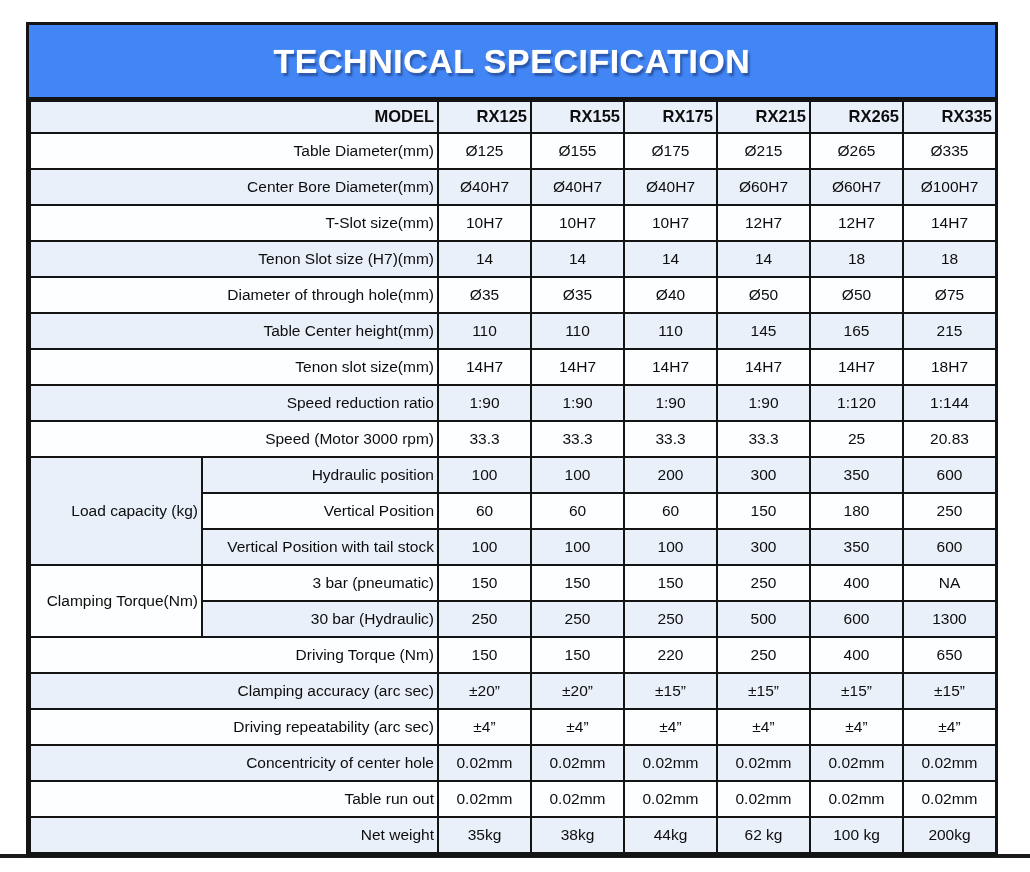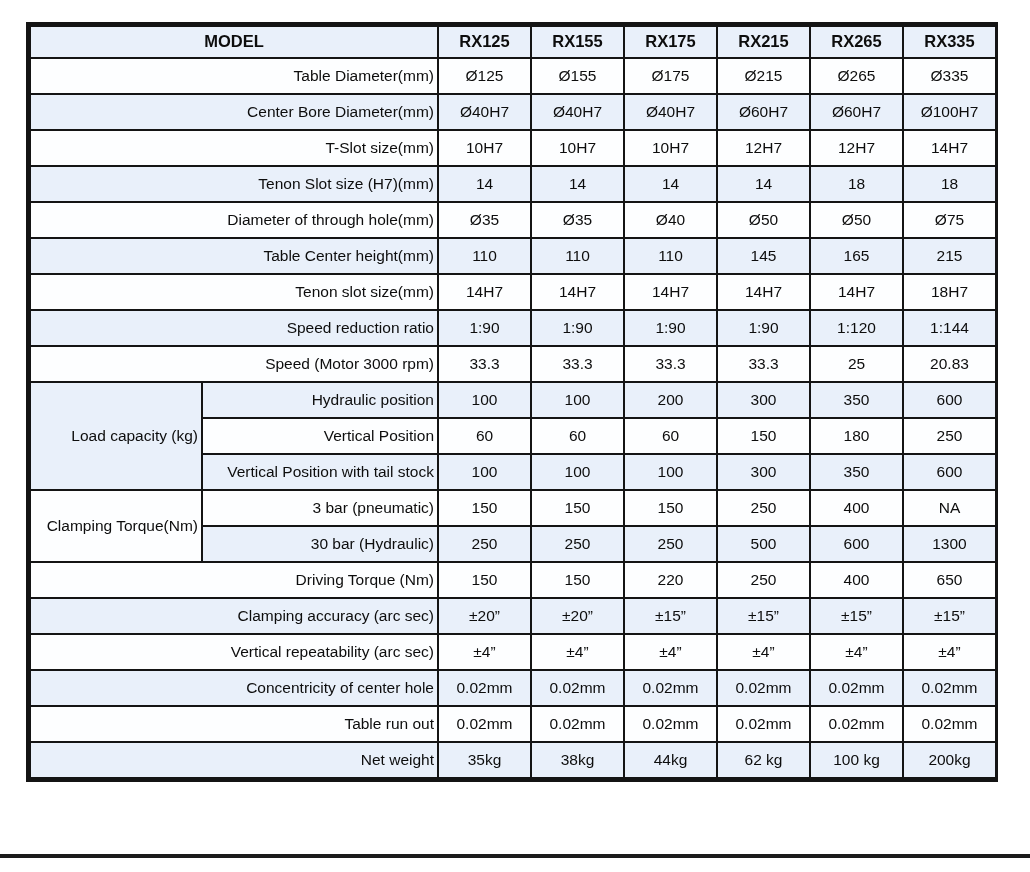--- a/index.html
+++ b/index.html
@@ -25,33 +25,36 @@
     text-shadow:2px 3px 2px rgba(27,62,130,.65), 0 0 1px rgba(255,255,255,.8);
   }
   table.spec-grid{
     border-collapse:collapse;width:100%;table-layout:fixed;
   }
   .spec-grid th,.spec-grid td{
     border:2px solid #141414;height:34px;padding:0 3px;
     font-size:15.5px;line-height:1.05;overflow:hidden;
   }
   .spec-grid thead th{
-    font-weight:bold;font-size:16.5px;text-align:center;height:30px;
+    font-weight:bold;font-size:16.5px;text-align:right;height:30px;
   }
   td.lbl{text-align:right;}
   td.val{text-align:center;}
   tr.shade > td, tr.shade > th, thead tr > th{background:#E9F0FA;}
   tr.plain > td{background:#FDFEFF;}
 </style>
 </head>
 <body>
 
 <div class="bottom-rule"></div>
 
 <div class="spec">
+  <div class="title-bar" style="background: rgb(66, 133, 244);">
+    <span class="title-text">TECHNICAL SPECIFICATION</span>
+  </div>
   <table class="spec-grid">
     <colgroup>
       <col style="width:172px">
       <col style="width:236px">
       <col style="width:93px">
         <col style="width:93px">
         <col style="width:93px">
       <col style="width:93px">
         <col style="width:93px">
         <col style="width:93px">
@@ -208,21 +211,21 @@
         <tr class="shade">
           <td class="lbl" colspan="2">Clamping accuracy (arc sec)</td>
           <td class="val">±20”</td>
           <td class="val">±20”</td>
           <td class="val">±15”</td>
           <td class="val">±15”</td>
           <td class="val">±15”</td>
           <td class="val">±15”</td>
         </tr>
         <tr class="plain">
-          <td class="lbl" colspan="2">Vertical repeatability (arc sec)</td>
+          <td class="lbl" colspan="2">Driving repeatability (arc sec)</td>
           <td class="val">±4”</td>
           <td class="val">±4”</td>
           <td class="val">±4”</td>
           <td class="val">±4”</td>
           <td class="val">±4”</td>
           <td class="val">±4”</td>
         </tr>
         <tr class="shade">
           <td class="lbl" colspan="2">Concentricity of center hole</td>
           <td class="val">0.02mm</td>

